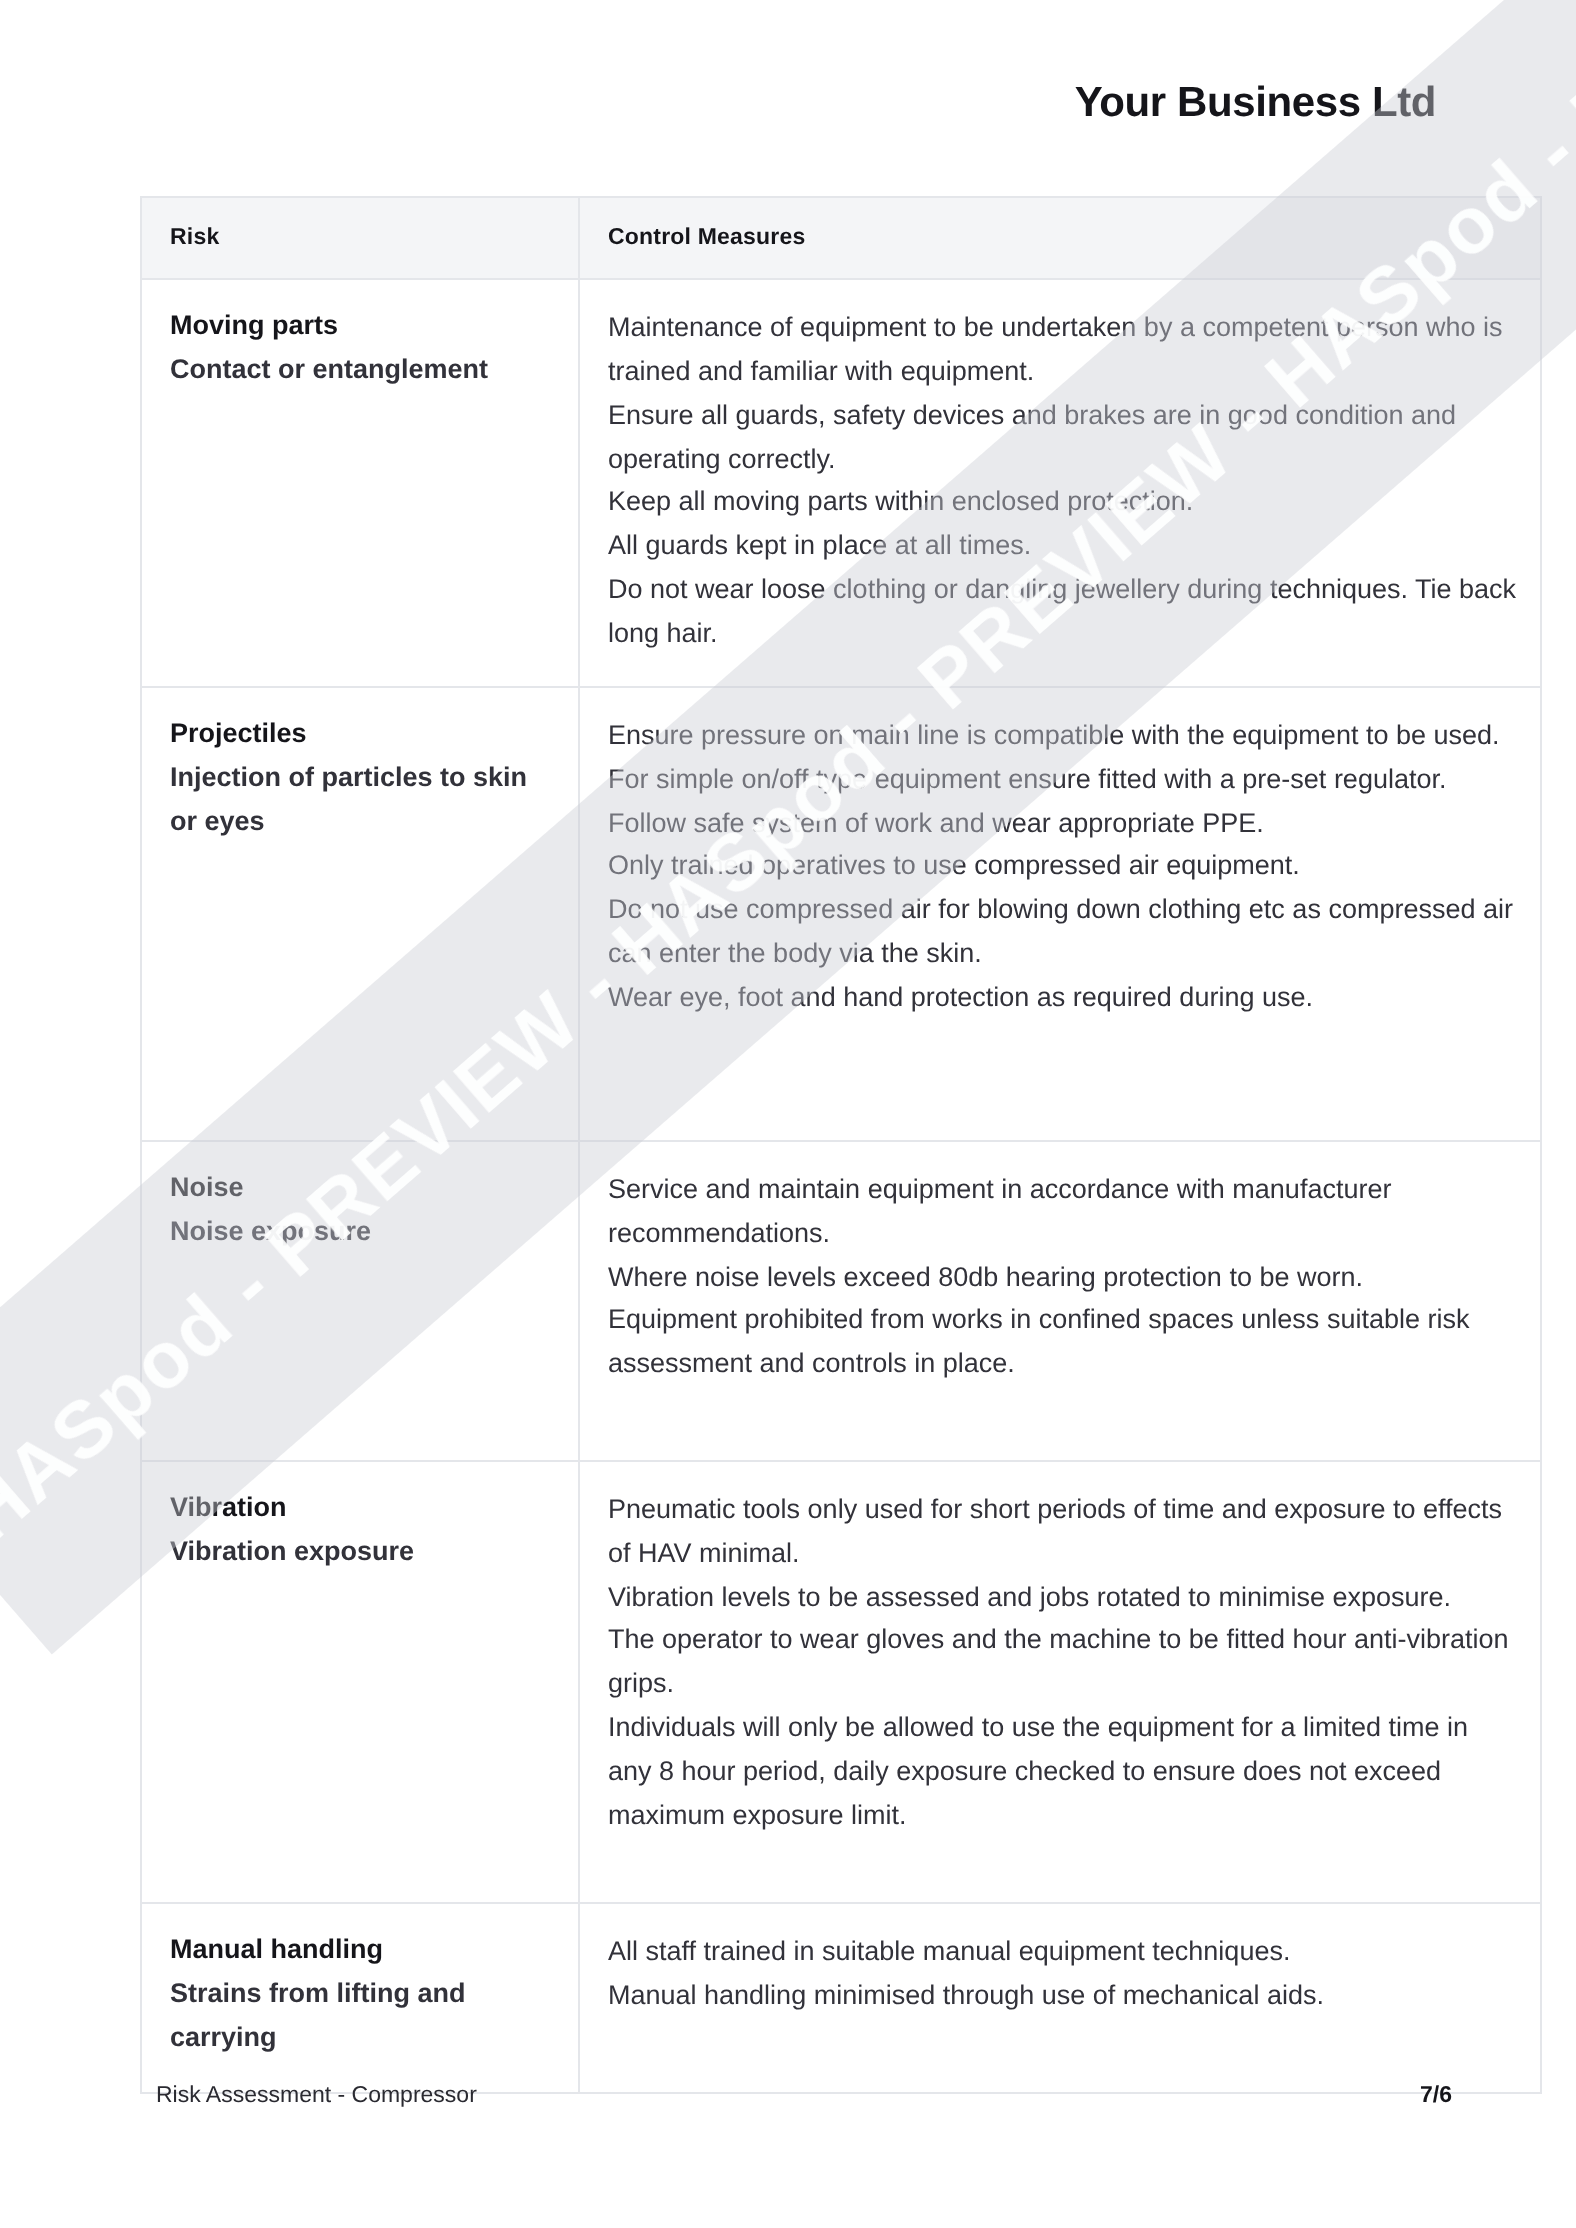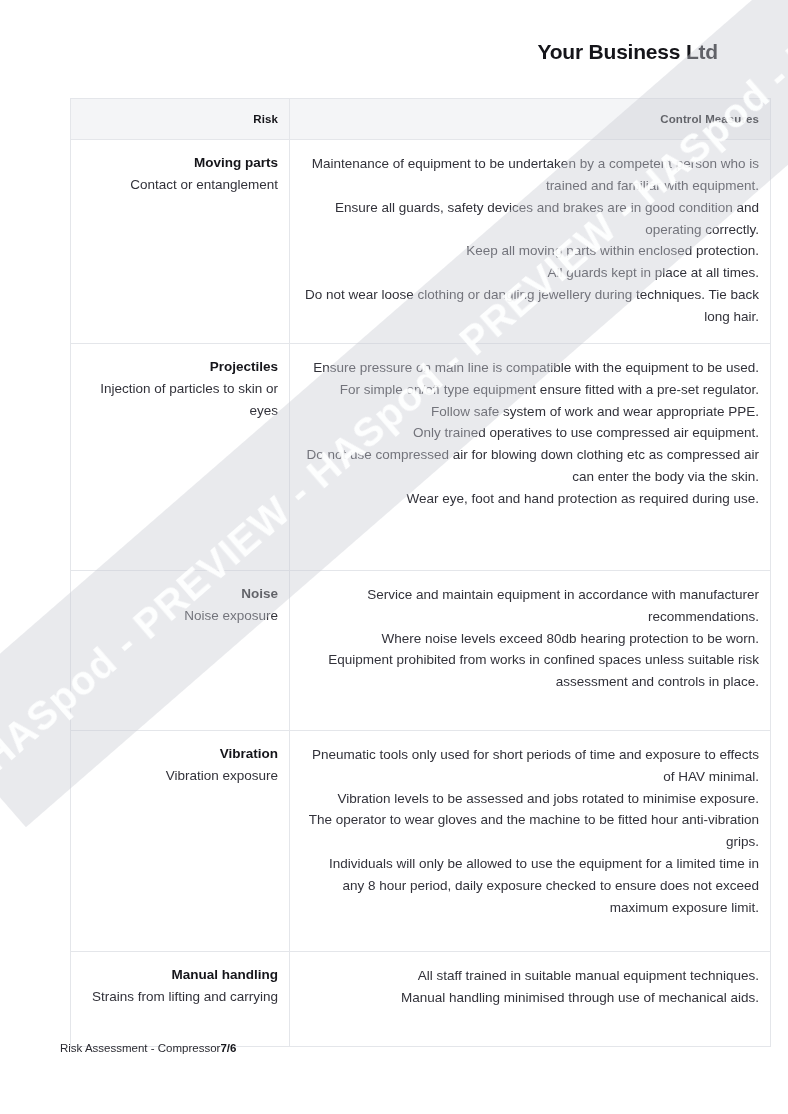--- a/index.html
+++ b/index.html
@@ -46,21 +46,21 @@
     top: 98px;
     width: 648px;
     border-collapse: collapse;
     table-layout: fixed;
   }
   .risk-table th,
   .risk-table td {
     border: 1px solid #e4e6ea;
     vertical-align: top;
     padding: 13px 11px 15px 14px;
-    text-align: right;
+    text-align: left;
   }
   .risk-table thead th {
     background: #f4f5f7;
     font-size: 11.5px;
     font-weight: bold;
     letter-spacing: 0.1px;
     padding-top: 14px;
     padding-bottom: 14px;
     color: #15151a;
   }
@@ -68,43 +68,44 @@
   .col-measures { width: 455px; }
 
   .risk-title {
     font-size: 13.5px;
     font-weight: bold;
     color: #15151a;
     line-height: 1.55;
   }
   .risk-desc {
     font-size: 13.5px;
-    font-weight: normal;
+    font-weight: bold;
     color: #32323a;
     line-height: 1.62;
   }
   .measure-line {
     font-size: 13.5px;
     color: #32323a;
     line-height: 1.62;
   }
 
   .row-moving  td { height: 168px; }
   .row-proj    td { height: 198px; }
   .row-noise   td { height: 131px; }
   .row-vib     td { height: 192px; }
   .row-manual  td { height: 66px; }
 
   
   .doc-footer {
     position: absolute;
-    left: 60px;
+    left: 78px;
     top: 1042px;
     width: 648px;
     display: flex;
+    justify-content: space-between;
     align-items: baseline;
   }
   .footer-title {
     font-size: 11.5px;
     color: #2a2a31;
   }
   .footer-page {
     font-size: 11.5px;
     font-weight: bold;
     color: #15151a;

